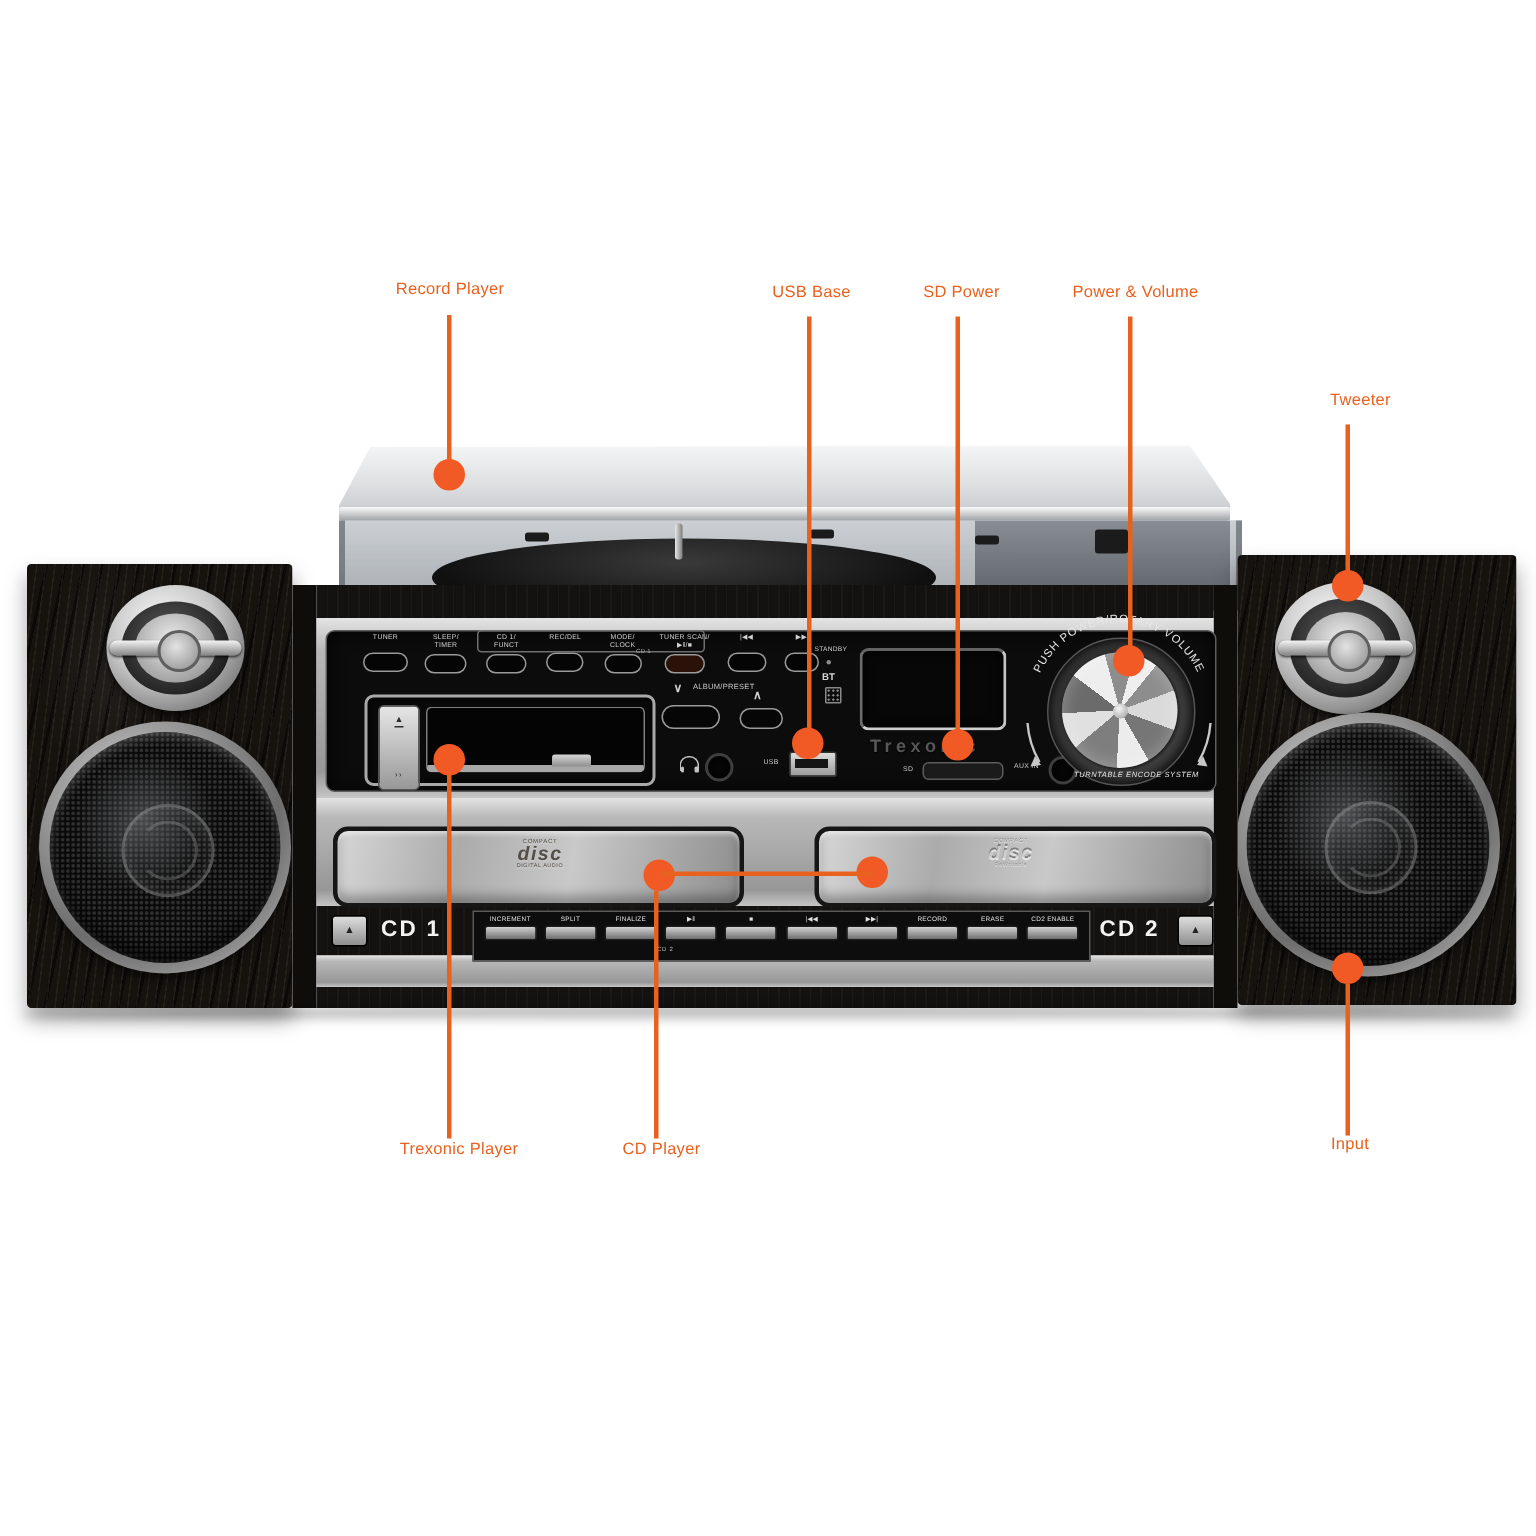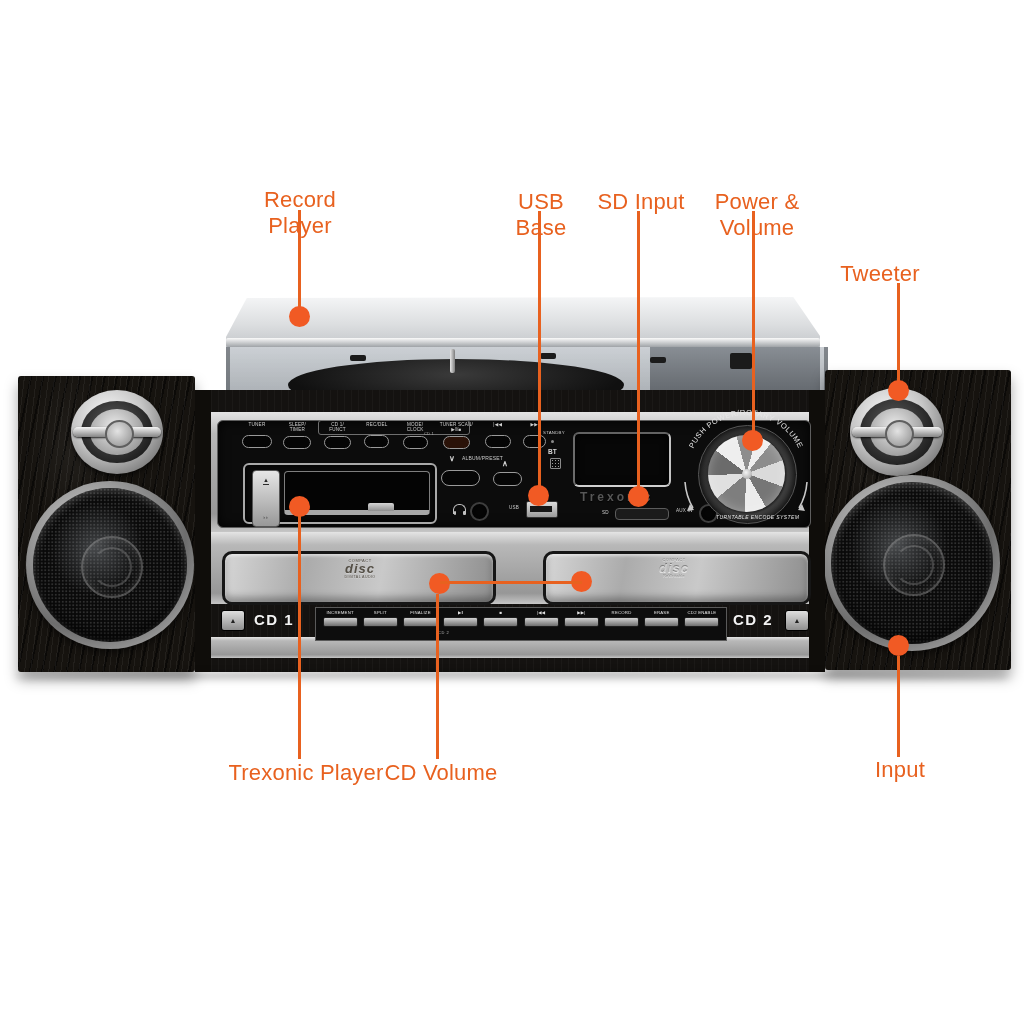--- a/index.html
+++ b/index.html
@@ -2,21 +2,21 @@
 <html style="--accent: #E8611F; --dot: #F15A24;"><head>
 <meta charset="utf-8">
 <style>
   :root { --accent:#E8611F; --dot:#F15A24; }
   html,body{margin:0;padding:0;background:#fff;}
   #stage{position:relative;width:1024px;height:1024px;background:#fff;overflow:hidden;
          font-family:"Liberation Sans",sans-serif;}
   .abs{position:absolute;}
 
   
-  .callout-label{position:absolute;color:var(--accent);font-size:22px;font-weight:500;
+  .callout-label{position:absolute;color:var(--accent);font-size:11px;font-weight:500;
     text-align:center;letter-spacing:.2px;}
   .callout-line{position:absolute;width:3px;background:var(--accent);}
   .callout-hline{position:absolute;height:3px;background:var(--accent);}
   .callout-dot{position:absolute;width:21px;height:21px;border-radius:50%;background:var(--dot);}
 
   
   .speaker{position:absolute;background-color:#16130f;border-radius:3px;
     background-image:
       repeating-linear-gradient(97deg, rgba(255,255,255,.055) 0 1px, transparent 1px 6px),
       repeating-linear-gradient(102deg, rgba(0,0,0,.5) 0 2px, transparent 2px 12px),
@@ -356,39 +356,39 @@
     </div>
 
   <div class="callout-label" style="left:235px;top:187px;width:130px;">Record Player</div>
   <div class="callout-line" style="left:298px;top:210px;height:107px;"></div>
   <div class="callout-dot" style="left:289px;top:306px;"></div>
 
   <div class="callout-label" style="left:496px;top:189px;width:90px;">USB Base</div>
   <div class="callout-line" style="left:538px;top:211px;height:276px;"></div>
   <div class="callout-dot" style="left:528px;top:485px;"></div>
 
-  <div class="callout-label" style="left:595px;top:189px;width:92px;">SD Input</div>
+  <div class="callout-label" style="left:595px;top:189px;width:92px;">SD Power</div>
   <div class="callout-line" style="left:637px;top:211px;height:278px;"></div>
   <div class="callout-dot" style="left:628px;top:486px;"></div>
 
   <div class="callout-label" style="left:687px;top:189px;width:140px;">Power &amp; Volume</div>
   <div class="callout-line" style="left:752px;top:211px;height:221px;"></div>
   <div class="callout-dot" style="left:742px;top:430px;"></div>
 
-  <div class="callout-label" style="left:828px;top:261px;width:104px;">Tweeter</div>
+  <div class="callout-label" style="left:855px;top:261px;width:104px;">Tweeter</div>
   <div class="callout-line" style="left:897px;top:283px;height:99px;"></div>
   <div class="callout-dot" style="left:888px;top:380px;"></div>
 
   <div class="callout-dot" style="left:289px;top:496px;"></div>
   <div class="callout-line" style="left:298px;top:516px;height:243px;"></div>
   <div class="callout-label" style="left:228px;top:760px;width:156px;">Trexonic Player</div>
 
   <div class="callout-dot" style="left:429px;top:573px;"></div>
   <div class="callout-dot" style="left:571px;top:571px;"></div>
   <div class="callout-hline" style="left:440px;top:581px;width:142px;"></div>
   <div class="callout-line" style="left:436px;top:594px;height:165px;"></div>
-  <div class="callout-label" style="left:368px;top:760px;width:146px;">CD Volume</div>
+  <div class="callout-label" style="left:368px;top:760px;width:146px;">CD Player</div>
 
   <div class="callout-dot" style="left:888px;top:635px;"></div>
   <div class="callout-line" style="left:897px;top:656px;height:101px;"></div>
   <div class="callout-label" style="left:850px;top:757px;width:100px;">Input</div>
 
 </div>
 
 </body></html>

